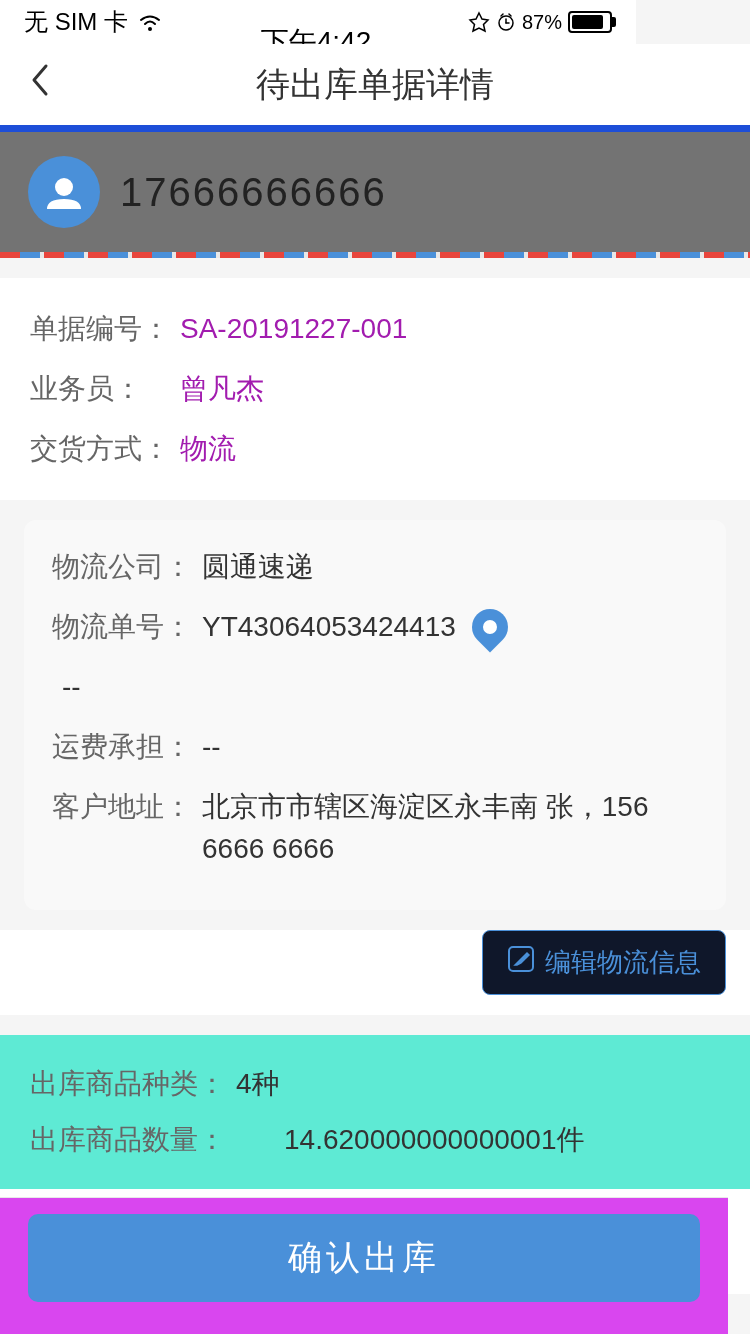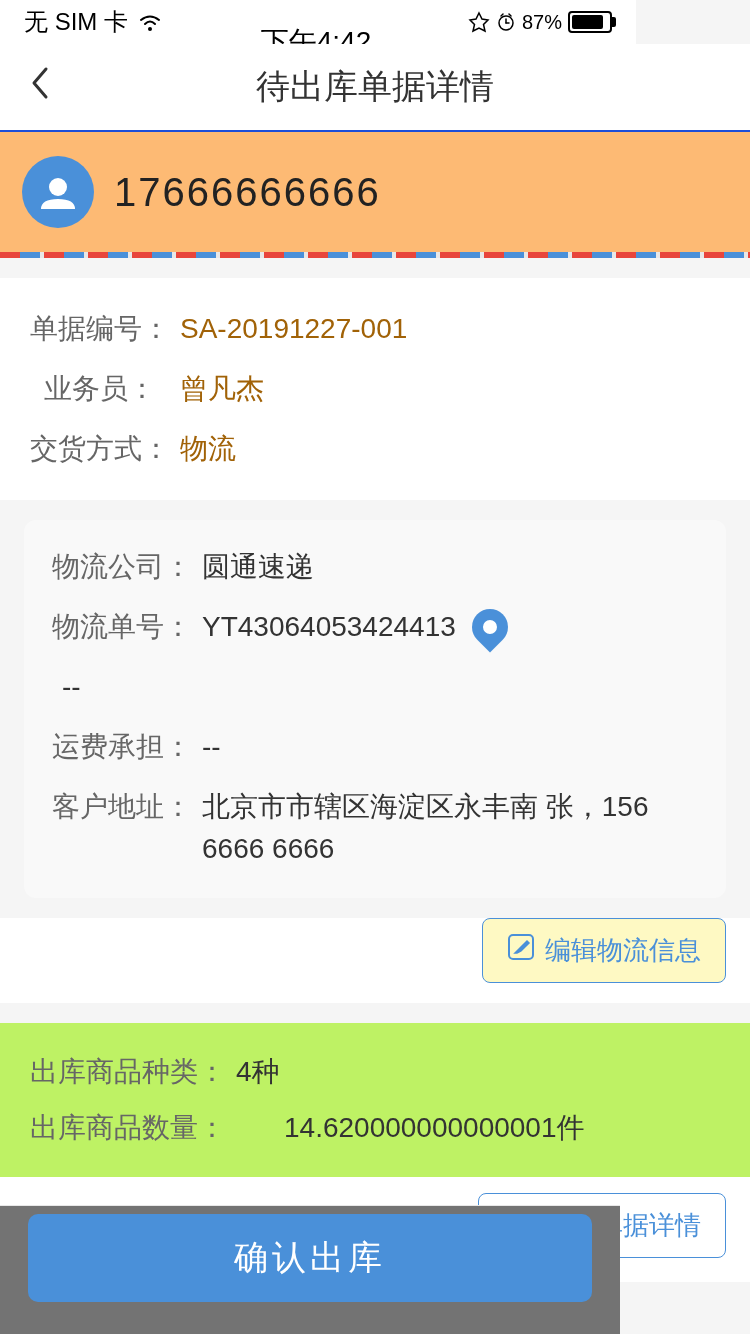--- a/index.html
+++ b/index.html
@@ -39,39 +39,39 @@
 
     
     .nav-bar {
       width: 750px;
       height: 88px;
       background: #fff;
       display: flex;
       align-items: center;
       justify-content: center;
       position: relative;
-      border-bottom: 2px solid #1d4ed8;
+      border-bottom: 7px solid #1d4ed8;
     }
     .nav-back {
       position: absolute;
       left: 28px;
       font-size: 36px;
       color: #333;
       cursor: pointer;
     }
     .nav-title {
       font-size: 34px;
       font-weight: 500;
       color: #333;
     }
 
     
     .customer-section {
-      background: #fdba74;
-      padding: 24px 22px;
+      background: #737373;
+      padding: 24px 28px;
       display: flex;
       align-items: center;
       gap: 20px;
       border-bottom: none;
     }
     .customer-avatar {
       width: 72px; height: 72px;
       background: #4a90d9;
       border-radius: 50%;
       display: flex; align-items: center; justify-content: center;
@@ -113,44 +113,44 @@
       display: flex;
       align-items: flex-start;
       margin-bottom: 18px;
       font-size: 28px;
       line-height: 1.5;
     }
     .info-row:last-child { margin-bottom: 0; }
     .info-label {
       color: #666;
       min-width: 140px;
-      text-align: center;
+      text-align: left;
       flex-shrink: 0;
     }
     .info-value {
-      color: #a16207;
+      color: #a21caf;
       margin-left: 10px;
       flex: 1;
     }
 
     
     .logistics-card {
       background: #f9f9f9;
       border-radius: 12px;
       margin: 20px 24px;
       padding: 26px 28px;
     }
     .logistics-row {
       display: flex;
       align-items: flex-start;
       margin-bottom: 18px;
       font-size: 28px;
       line-height: 1.5;
     }
-    .logistics-row:last-child { margin-bottom: 2px; }
+    .logistics-row:last-child { margin-bottom: 14px; }
     .logistics-label {
       color: #666;
       min-width: 140px;
       text-align: right;
       flex-shrink: 0;
     }
     .logistics-value {
       color: #333;
       margin-left: 10px;
       flex: 1;
@@ -182,33 +182,33 @@
     
     .edit-btn-row {
       display: flex;
       justify-content: flex-end;
       padding: 0 24px 20px 24px;
       background: #fff;
     }
     .edit-btn {
       border: 1px solid #4a90d9;
       color: #4a90d9;
-      background: #fef9c3;
+      background: #0f172a;
       padding: 14px 24px;
       border-radius: 8px;
       font-size: 26px;
       display: flex;
       align-items: center;
       gap: 10px;
       cursor: pointer;
     }
 
     
     .goods-section {
-      background: #bef264;
+      background: #5eead4;
       padding: 30px 30px;
     }
     .goods-row {
       display: flex;
       align-items: center;
       margin-bottom: 18px;
       font-size: 28px;
     }
     .goods-row:last-child { margin-bottom: 0; gap: 48px; }
     .goods-label {
@@ -240,23 +240,23 @@
       align-items: center;
       gap: 10px;
       cursor: pointer;
     }
 
     
     .confirm-section {
       position: fixed;
       bottom: 0;
       left: 0;
-      width: 620px;
-      background: #737373;
-      padding: 8px 28px 32px 28px;
+      width: 728px;
+      background: #d946ef;
+      padding: 16px 28px 32px 28px;
       border-top: 1px solid #e8e8e8;
     }
     .confirm-btn {
       width: 100%;
       height: 88px;
       background: #4a90d9;
       color: #fff;
       font-size: 34px;
       font-weight: 500;
       border: none;

